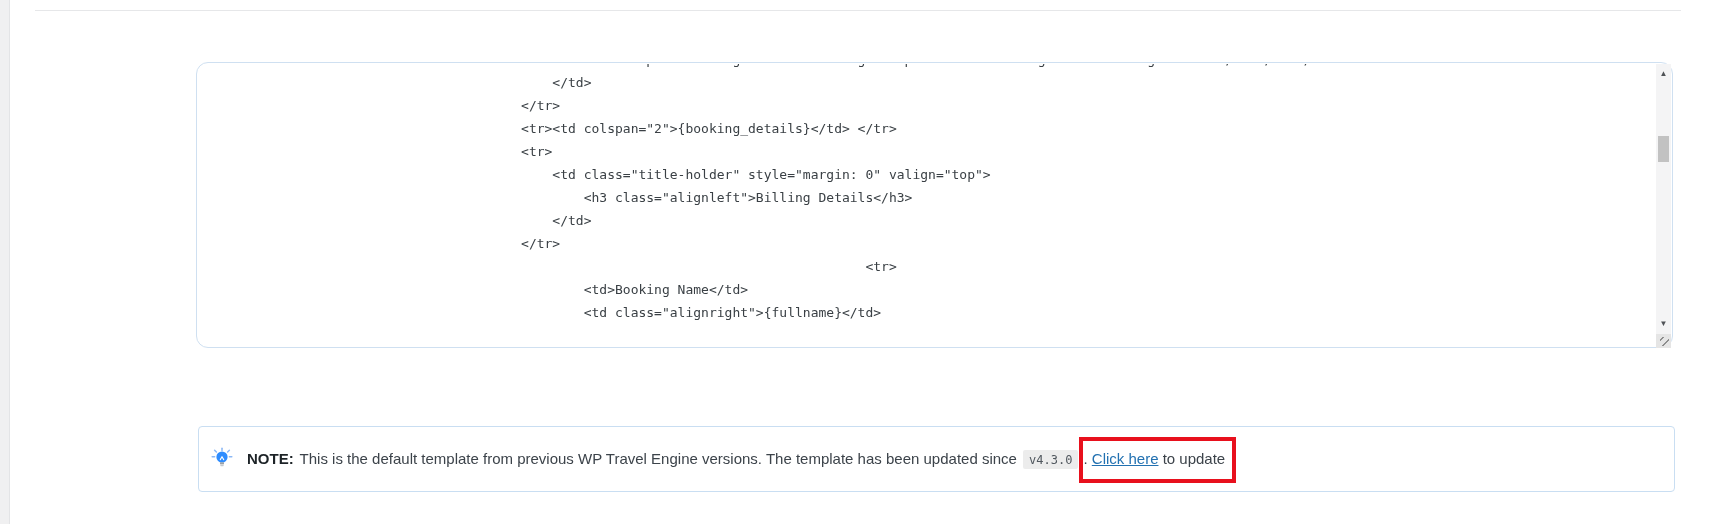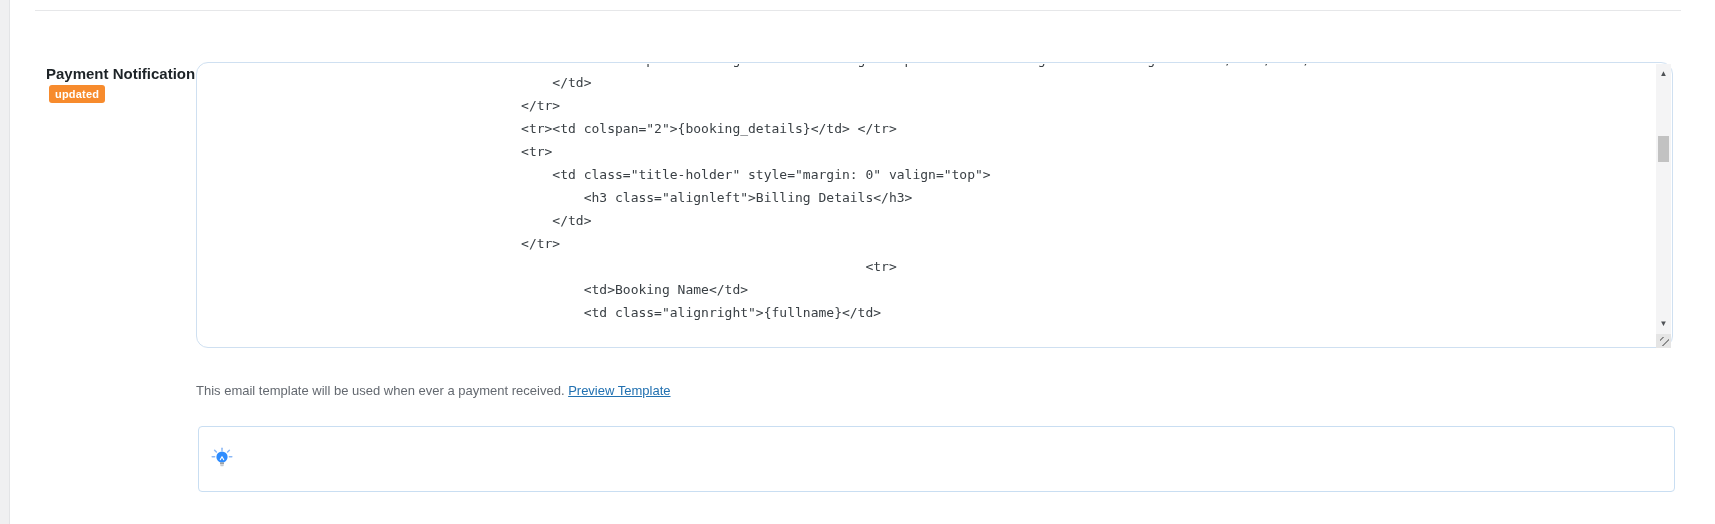--- a/index.html
+++ b/index.html
@@ -101,50 +101,49 @@
   }
 </style>
 </head>
 <body>
 
 <div class="page">
 
   <div class="admin-left-strip"></div>
   <div class="top-divider"></div>
 
-  <div class="field-label">
-    <span>Payment Notification</span><span class="badge-updated">updated</span>
-  </div>
 
   <div class="editor">
     <div class="code-view">
       <div class="code-lines"><div>                                            &lt;tr&gt;&lt;td colspan="2" align="center" valign="top"&gt;&lt;h3 class="alignleft"&gt;Booking Details&lt;/h3&gt;&lt;/td&gt;&lt;/tr&gt;</div><div>                                            &lt;/td&gt;</div><div>                                        &lt;/tr&gt;</div><div>                                        &lt;tr&gt;&lt;td colspan="2"&gt;{booking_details}&lt;/td&gt; &lt;/tr&gt;</div><div>                                        &lt;tr&gt;</div><div>                                            &lt;td class="title-holder" style="margin: 0" valign="top"&gt;</div><div>                                                &lt;h3 class="alignleft"&gt;Billing Details&lt;/h3&gt;</div><div>                                            &lt;/td&gt;</div><div>                                        &lt;/tr&gt;</div><div>                                                                                    &lt;tr&gt;</div><div>                                                &lt;td&gt;Booking Name&lt;/td&gt;</div><div>                                                &lt;td class="alignright"&gt;{fullname}&lt;/td&gt;</div></div>
     </div>
     <div class="sb-track">
       <div class="sb-btn up">▲</div>
       <div class="sb-thumb"></div>
       <div class="sb-btn down">▼</div>
     </div>
     <div class="sb-grip"></div>
   </div>
 
-  <div class="helper-line">
-    <span>This email template will be used when ever a payment received.</span>
-    <a class="link">Preview Template</a>
-  </div>
 
   <div class="note-box">
     <svg class="note-icon" viewBox="0 0 24 24">
       <g stroke="#8cb8f5" stroke-width="1.5" stroke-linecap="round">
         <line x1="12" y1="1.2" x2="12" y2="3.6"></line>
         <line x1="4.6" y1="3.2" x2="6.4" y2="5"></line>
         <line x1="19.4" y1="3.2" x2="17.6" y2="5"></line>
         <line x1="2.2" y1="9.8" x2="4.6" y2="9.8"></line>
         <line x1="21.8" y1="9.8" x2="19.4" y2="9.8"></line>
       </g>
       <circle cx="12" cy="10" r="5.6" fill="#2d8cff"></circle>
       <path d="M10.3 12.6 L12 9.8 L13.7 12.6" stroke="#ffffff" stroke-width="1.1" fill="none" stroke-linecap="round"></path>
       <rect x="10" y="15.3" width="4" height="2" fill="#9aa0a6"></rect>
       <rect x="10.3" y="17.6" width="3.4" height="1.6" rx="0.6" fill="#c4c9cf"></rect>
     </svg>
+    <div class="note-text">
+      <b>NOTE:</b>
+      <span>This is the default template from previous WP Travel Engine versions. The template has been updated since</span>
+      <span class="version-chip">v4.3.0</span><span class="red-annot"><span>.</span>
+        <a class="link">Click here</a><span> to update</span><span class="red-outline"></span></span>
+    </div>
   </div>
 
 </div>
 
 </body></html>

